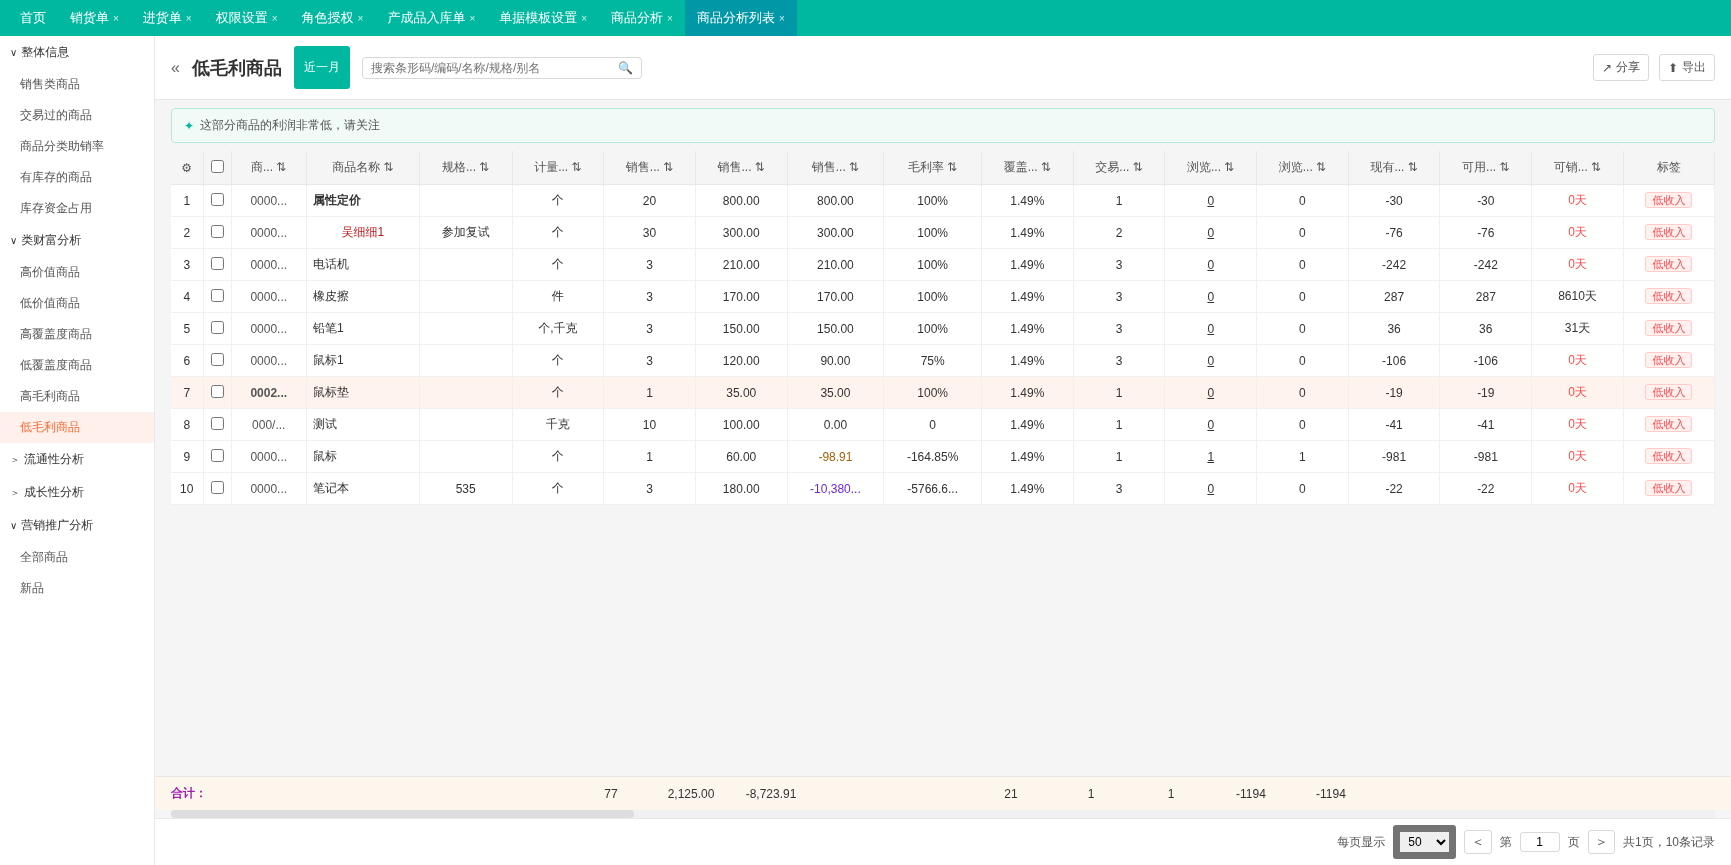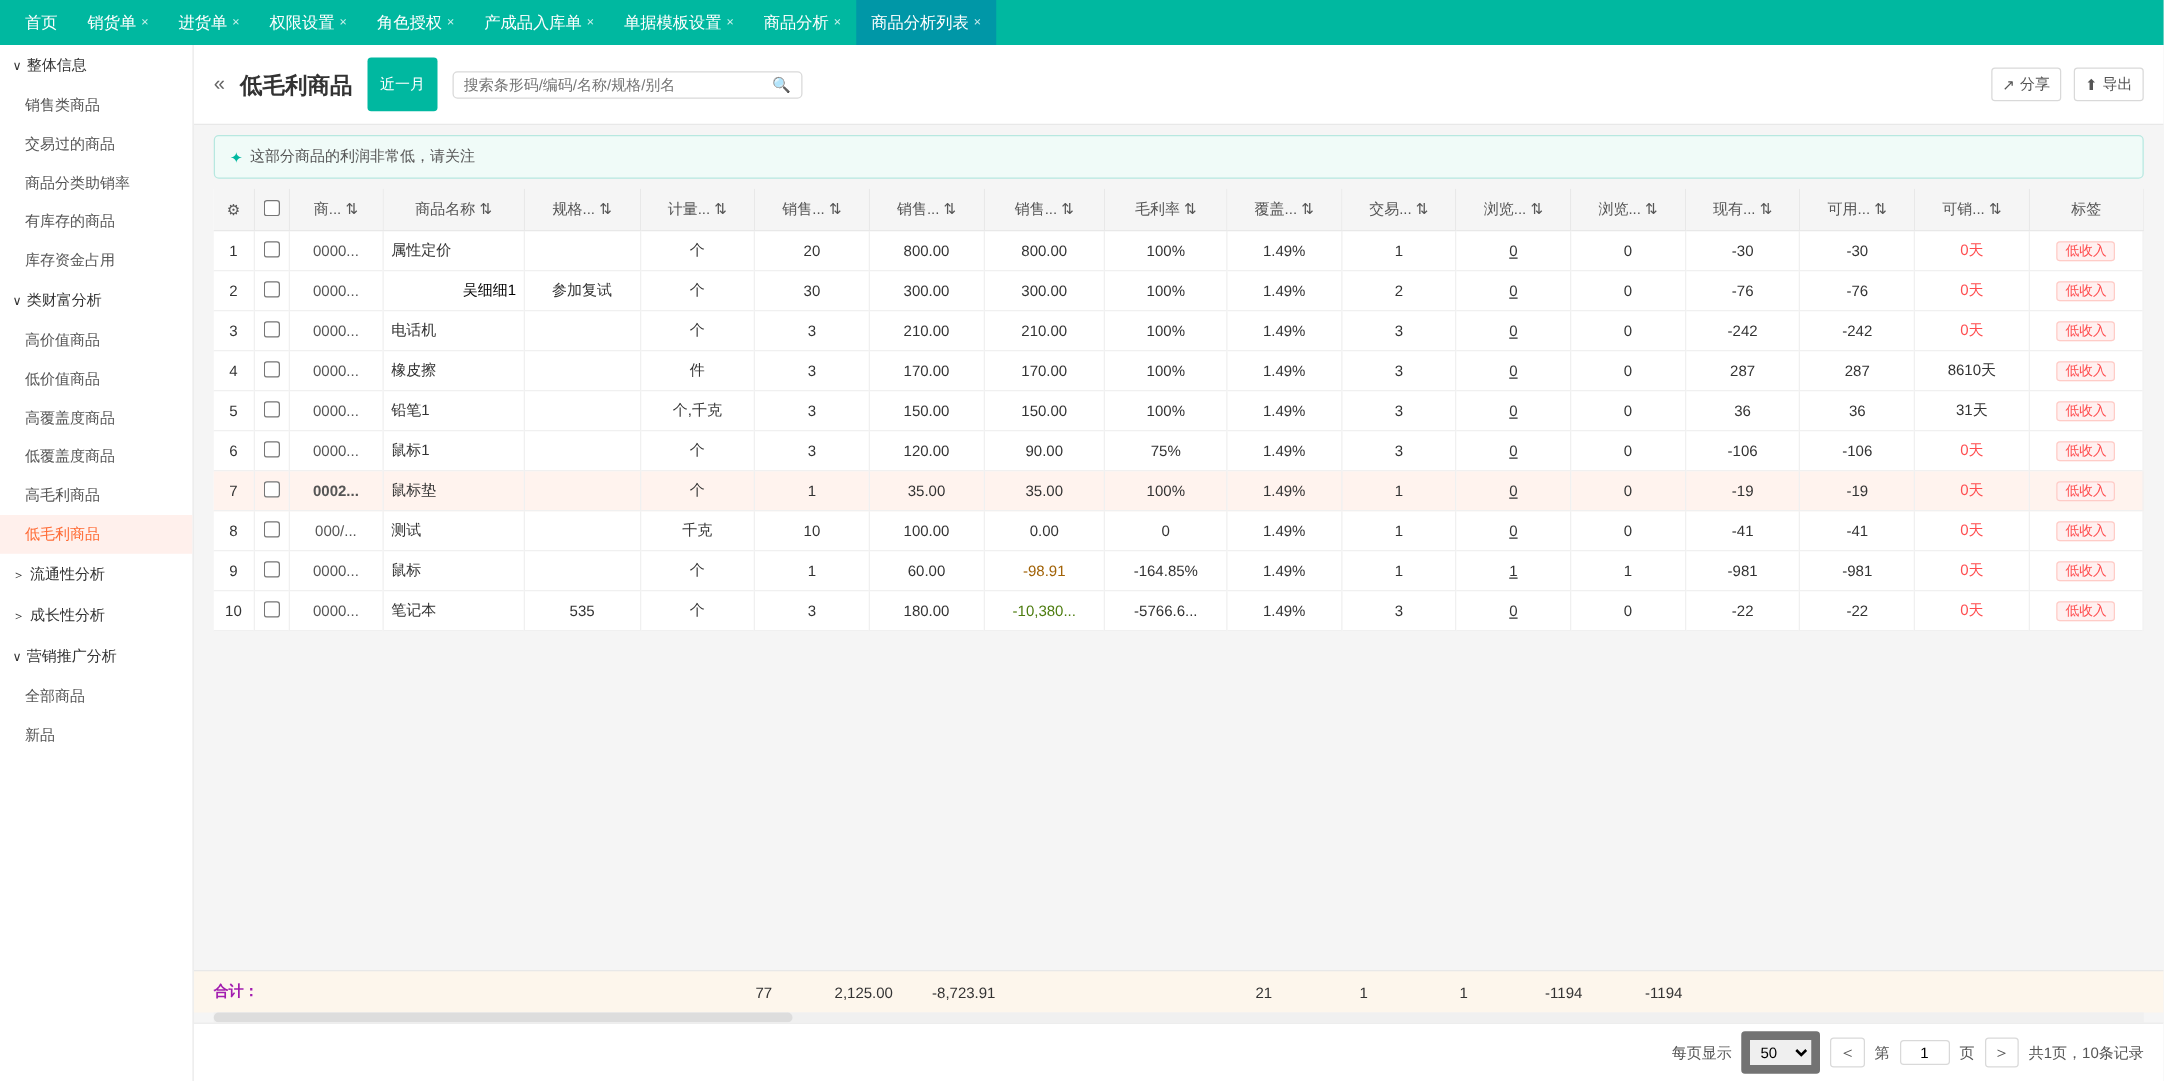--- a/index.html
+++ b/index.html
@@ -213,41 +213,41 @@
             <th class="sortable">可用... ⇅</th>
             <th class="sortable">可销... ⇅</th>
             <th>标签</th>
           </tr>
         </thead>
         <tbody id="table-body">
         <tr>
       <td>1</td>
       <td><input type="checkbox" style=""></td>
       <td style="color:#555;">0000...</td>
-      <td style="text-align:left;color:#333;cursor:pointer;">属性定价</td>
+      <td style="text-align:left;color:#333;cursor:pointer;font-weight:bold;">属性定价</td>
       <td></td>
       <td>个</td>
       <td>20</td>
       <td>800.00</td>
       <td style="">800.00</td>
       <td>100%</td>
       <td>1.49%</td>
       <td>1</td>
       <td class="underline-link">0</td>
       <td>0</td>
       <td>-30</td>
       <td>-30</td>
       <td style="color:#ff4d4f;">0天</td>
       <td><span class="tag-low-income-badge">低收入</span></td>
     </tr>
             <tr>
       <td>2</td>
       <td><input type="checkbox" style=""></td>
       <td style="color:#555;">0000...</td>
-      <td style="text-align:right;color:#000000;cursor:pointer;">吴细细1</td>
+      <td style="text-align:center;color:#b91c1c;cursor:pointer;">吴细细1</td>
       <td>参加复试</td>
       <td>个</td>
       <td>30</td>
       <td>300.00</td>
       <td style="">300.00</td>
       <td>100%</td>
       <td>1.49%</td>
       <td>2</td>
       <td class="underline-link">0</td>
       <td>0</td>
@@ -398,21 +398,21 @@
     </tr>
             <tr>
       <td>10</td>
       <td><input type="checkbox" style=""></td>
       <td style="color:#555;">0000...</td>
       <td style="text-align:left;color:#333;cursor:pointer;">笔记本</td>
       <td>535</td>
       <td>个</td>
       <td>3</td>
       <td>180.00</td>
-      <td style="color:#4d7c0f;">-10,380...</td>
+      <td style="color:#6d28d9;">-10,380...</td>
       <td>-5766.6...</td>
       <td>1.49%</td>
       <td>3</td>
       <td class="underline-link">0</td>
       <td>0</td>
       <td>-22</td>
       <td>-22</td>
       <td style="color:#ff4d4f;">0天</td>
       <td><span class="tag-low-income-badge">低收入</span></td>
     </tr>

